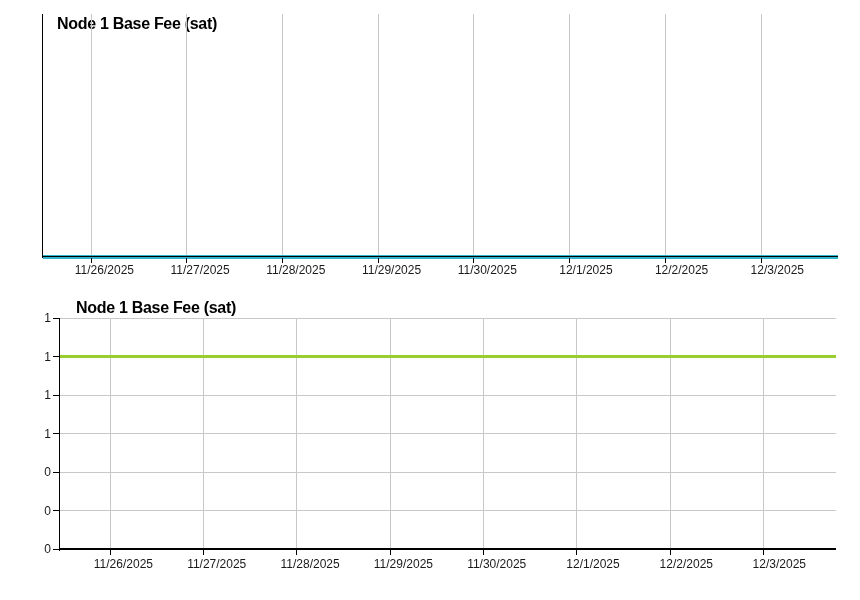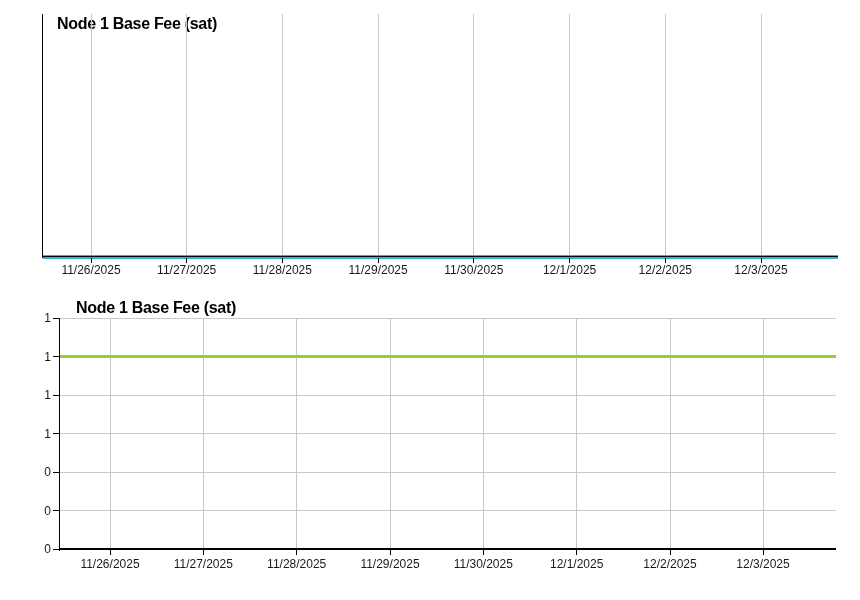--- a/index.html
+++ b/index.html
@@ -2,21 +2,21 @@
 <html><head>
 <meta charset="utf-8">
 <style>
   html,body{margin:0;padding:0;background:#ffffff;}
   body{width:860px;height:600px;position:relative;overflow:hidden;
        font-family:"Liberation Sans", sans-serif;}
   .abs{position:absolute;}
   .chart-title{position:absolute;font-weight:bold;font-size:16px;letter-spacing:-0.3px;
                color:#000;white-space:nowrap;}
   .layer{position:absolute;inset:0;}
-  .x-tick-label{position:absolute;width:86px;text-align:center;font-size:12px;
+  .x-tick-label{position:absolute;width:86px;text-align:right;font-size:12px;
                 color:#1a1a1a;white-space:nowrap;}
   .y-tick-label{position:absolute;width:18px;text-align:right;font-size:12px;
                 color:#1a1a1a;height:14px;line-height:14px;}
 </style>
 </head>
 <body>
 
 <section class="abs" style="left:0;top:0;width:860px;height:290px;">
   <h2 class="chart-title" style="left:57px;top:2px;">Node 1 Base Fee (sat)</h2>
   <div class="layer" id="plot0">

